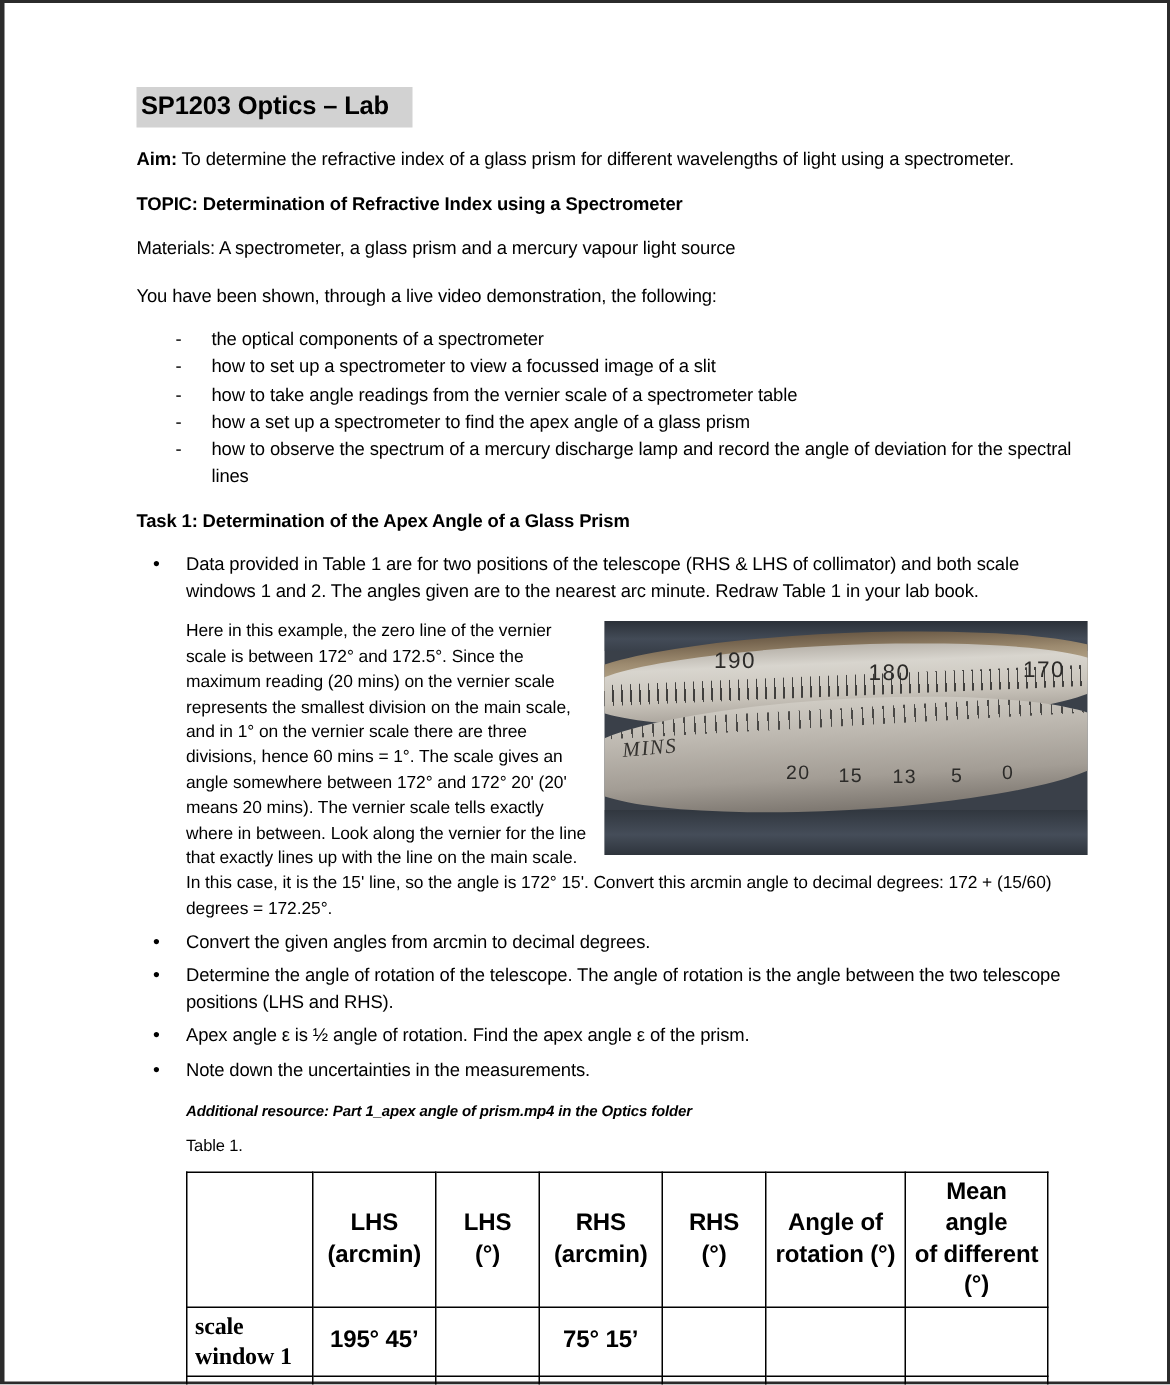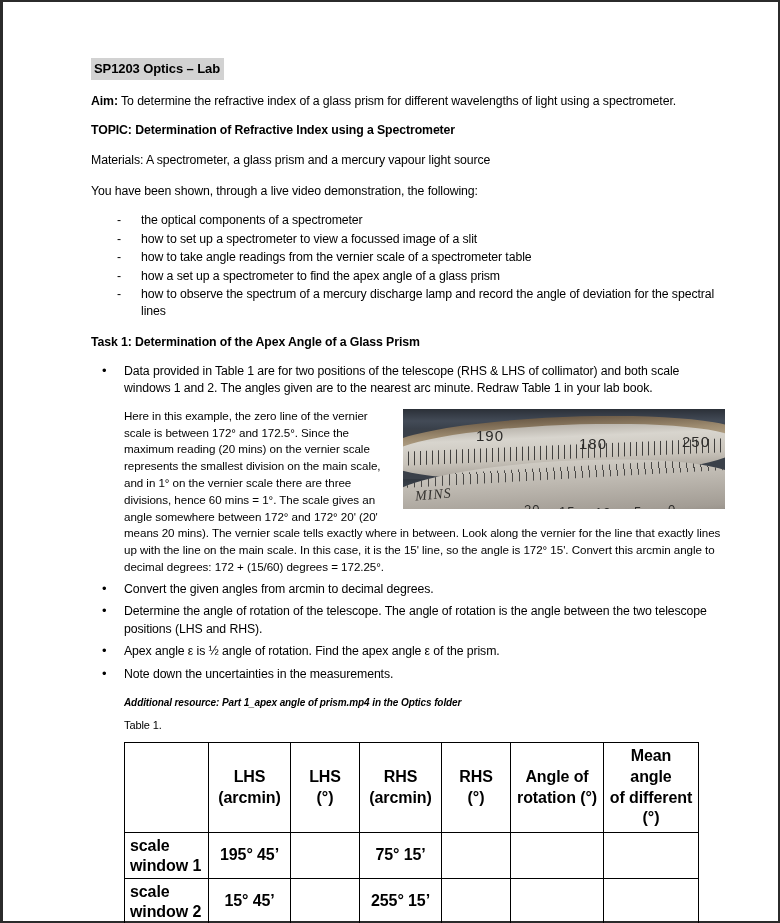--- a/index.html
+++ b/index.html
@@ -33,23 +33,23 @@
     left: 88px;
     top: 56px;
     width: 637px;
   }
 
   
   .title-chip {
     display: inline-block;
     background: #d2d2d2;
     font-weight: bold;
-    font-size: 13px;
+    font-size: 17px;
     line-height: 1.35;
-    padding: 2px 4px 2px 3px;
+    padding: 2px 16px 2px 3px;
     letter-spacing: -0.1px;
   }
 
   .para {
     font-size: 12.3px;
     line-height: 1.35;
     margin-top: 13px;
     letter-spacing: -0.1px;
   }
   .para .lead { font-weight: bold; }
@@ -105,21 +105,21 @@
     padding-left: 33px;
     font-size: 11.6px;
     line-height: 1.45;
     letter-spacing: -0.05px;
   }
   .vernier-block::after { content: ""; display: block; clear: both; }
 
   .photo {
     float: right;
     width: 322px;
-    height: 100px;
+    height: 156px;
     margin: 1px 3px 3px 12px;
     position: relative;
     overflow: hidden;
     background: #3a4049;
   }
 
   
   .photo .felt-top {
     position: absolute; left: 0; top: 0; width: 100%; height: 20px;
     background: linear-gradient(180deg, #2b3038 0%, #434b57 60%, #39404a 100%);
@@ -212,20 +212,21 @@
     font-weight: bold;
     height: 36px;
     vertical-align: middle;
   }
   table.data td { height: 26px; vertical-align: middle; }
   table.data td.rowlabel {
     text-align: left;
     font-weight: bold;
     padding-left: 5px;
     line-height: 1.22;
+    font-family: Liberation Serif, serif;
   }
   table.data td.val { text-align: center; font-weight: bold; }
 
   col.c0 { width: 84px; }
   col.c1 { width: 82px; }
   col.c2 { width: 69px; }
   col.c3 { width: 82px; }
   col.c4 { width: 69px; }
   col.c5 { width: 93px; }
   col.c6 { width: 95px; }
@@ -281,21 +282,21 @@
         <div class="felt-bottom"></div>
         <div class="brass-ring"></div>
         <div class="main-scale">
           <div class="tickrow main-t"></div>
         </div>
         <div class="vernier-scale">
           <div class="tickrow vern-t"></div>
         </div>
         <span class="num big" style="left:73px; top:16px;">190</span>
         <span class="num big" style="left:176px; top:24px;">180</span>
-        <span class="num big" style="left:279px; top:22px;">250</span>
+        <span class="num big" style="left:279px; top:22px;">170</span>
         <span class="mins-label">MINS</span>
         <span class="num" style="left:121px; top:92px;">20</span>
         <span class="num" style="left:156px; top:94px;">15</span>
         <span class="num" style="left:192px; top:95px;">13</span>
         <span class="num" style="left:231px; top:94px;">5</span>
         <span class="num" style="left:265px; top:92px;">0</span>
       </div>
       <span>Here in this example, the zero line of the vernier scale is between 172° and 172.5°. Since the maximum reading (20 mins) on the vernier scale represents the smallest division on the main scale, and in 1° on the vernier scale there are three divisions, hence 60 mins = 1°. The scale gives an angle somewhere between 172° and 172° 20' (20' means 20 mins). The vernier scale tells exactly where in between. Look along the vernier for the line that exactly lines up with the line on the main scale.  In this case, it is the 15' line, so the angle is 172° 15'. Convert this arcmin angle to decimal degrees: 172 + (15/60) degrees = 172.25°.</span>
     </div>
 

